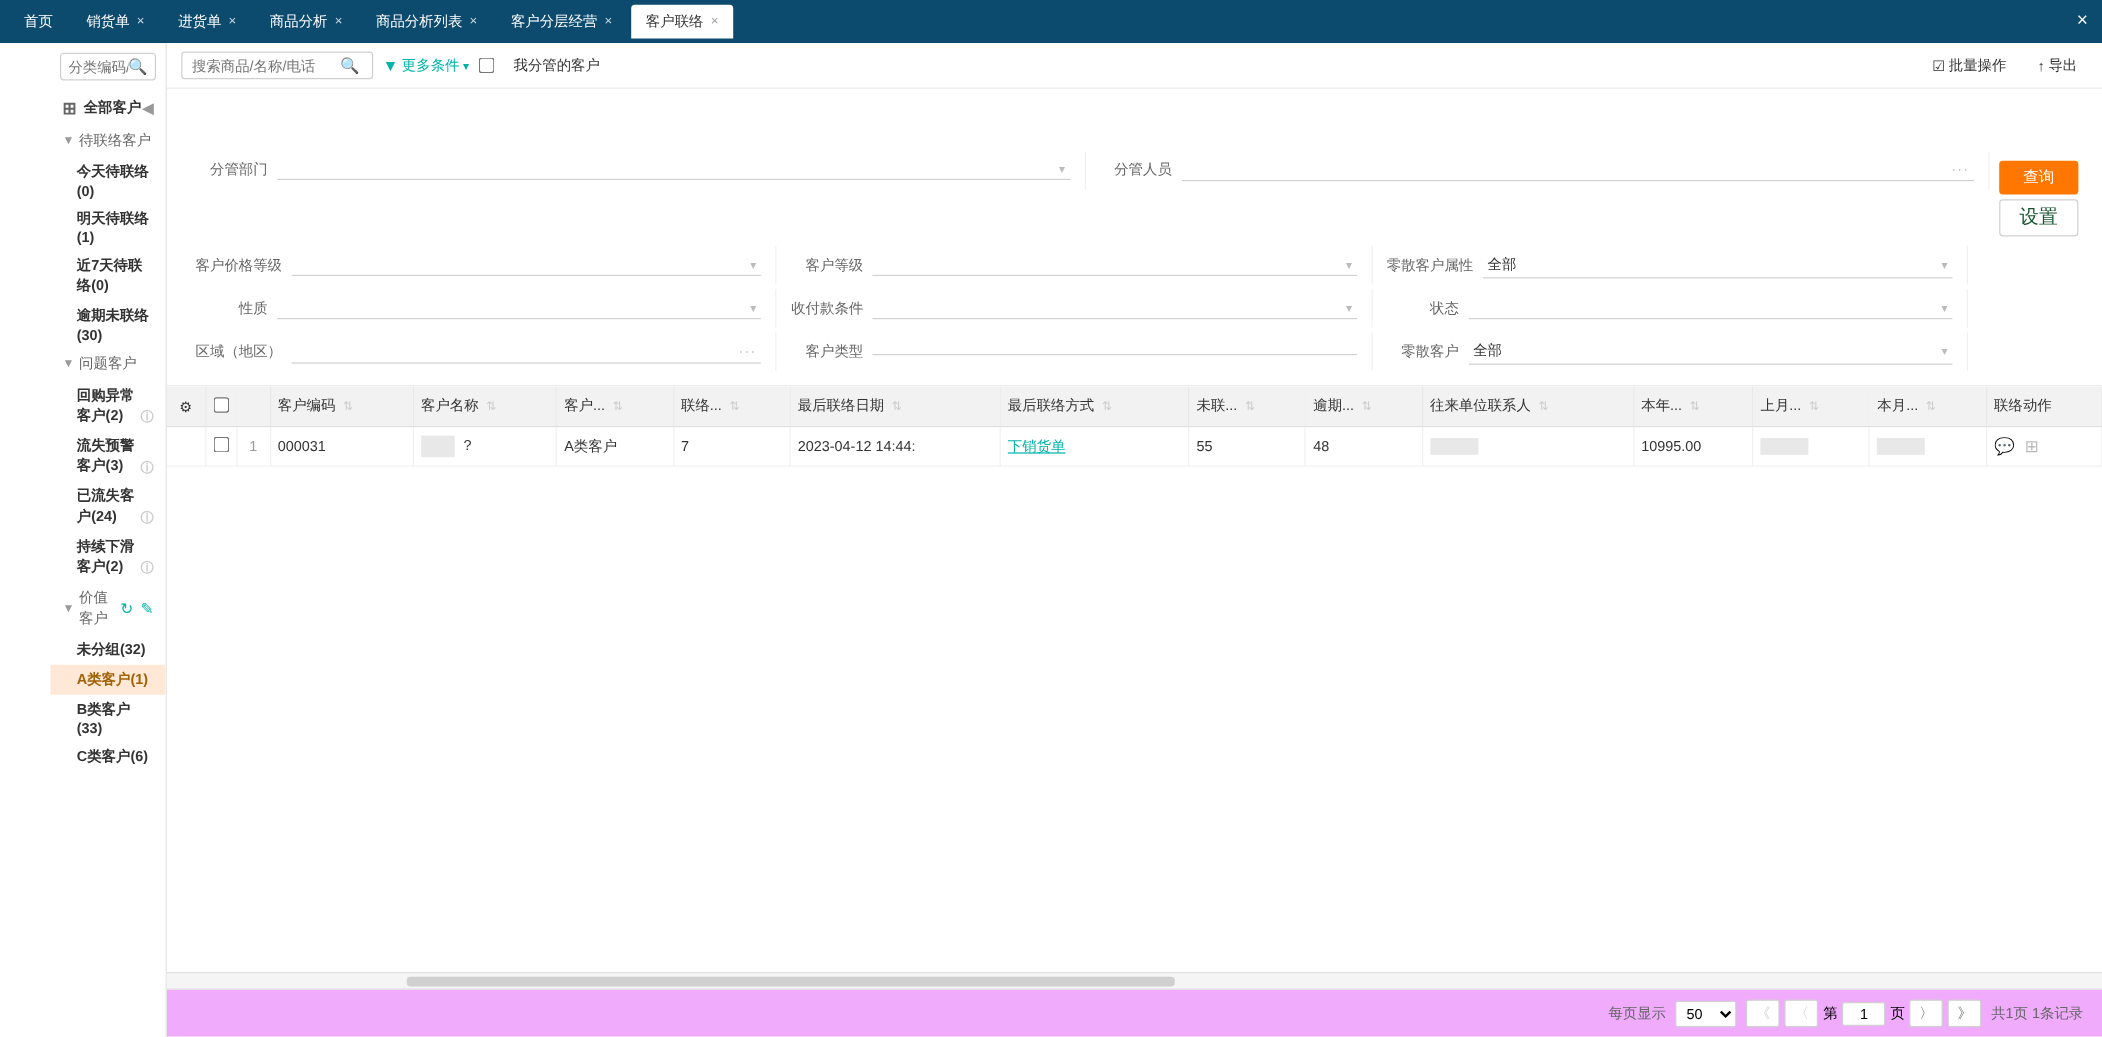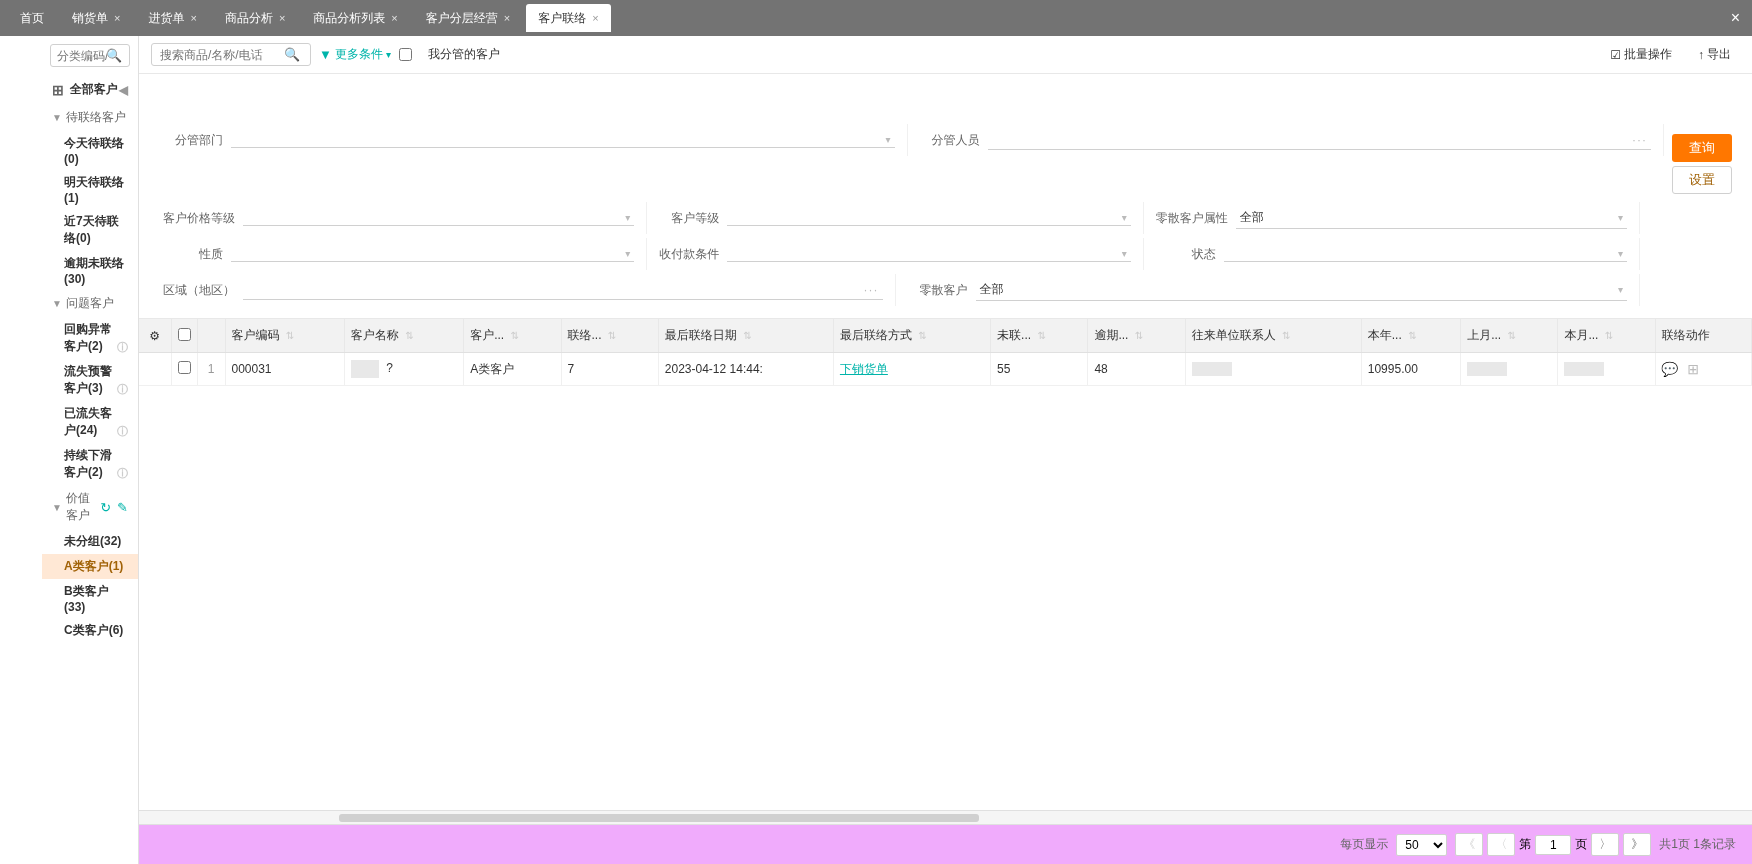--- a/index.html
+++ b/index.html
@@ -1,20 +1,20 @@
 <!DOCTYPE html>
 <html><head>
   <meta charset="utf-8">
   <style>
     * { box-sizing: border-box; margin: 0; padding: 0; font-family: 'Microsoft YaHei', Arial, sans-serif; font-size: 12px; }
     body { background: #f5f5f5; width: 1752px; height: 864px; overflow: hidden; }
 
     
     .top-nav {
-      display: flex; align-items: center; background: #737373; height: 36px;
+      display: flex; align-items: center; background: #0c4a6e; height: 36px;
       padding: 0 8px; gap: 4px;
     }
     .nav-tab {
       display: flex; align-items: center; padding: 0 12px; height: 28px;
       color: #fff; cursor: pointer; border-radius: 3px 3px 0 0; font-size: 13px; gap: 6px;
       white-space: nowrap;
     }
     .nav-tab.home { background: transparent; }
     .nav-tab.active { background: #fff; color: #333; }
     .nav-tab .close-icon { color: rgba(255,255,255,0.8); font-size: 11px; cursor: pointer; }
@@ -111,22 +111,22 @@
     .field-input .dots { color: #bbb; font-size: 12px; letter-spacing: 1px; }
     .field-input span { color: #333; font-size: 12px; }
     .action-buttons {
       display: flex; flex-direction: column; gap: 4px; padding: 4px 8px; flex-shrink: 0;
     }
     .search-btn {
       background: #ff7700; color: #fff; border: none; border-radius: 3px;
       padding: 5px 16px; cursor: pointer; font-size: 13px; white-space: nowrap; margin-top: 48px;
     }
     .settings-btn {
-      background: #fff; color: #a16207; border: 1px solid #d0d0d0; border-radius: 3px;
-      padding: 4px 16px; cursor: pointer; font-size: 13px; white-space: nowrap;
+      background: #fff; color: #14532d; border: 1px solid #d0d0d0; border-radius: 3px;
+      padding: 4px 16px; cursor: pointer; font-size: 16px; white-space: nowrap;
     }
 
     
     .table-wrapper {
       flex: 1; overflow: auto; background: #fff; margin: 0;
     }
     table {
       width: 100%; border-collapse: collapse; font-size: 12px;
     }
     thead tr { background: #f2f2f2; }
@@ -400,20 +400,26 @@
         </div>
         <div style="width: 100px; flex-shrink:0;"></div>
       </div>
 
       <div class="filter-row">
         <div class="filter-field">
           <span class="field-label">区域（地区）</span>
           <div class="field-input">
             <span></span>
             <span class="dots">···</span>
+          </div>
+        </div>
+        <div class="filter-field">
+          <span class="field-label">客户类型</span>
+          <div class="field-input">
+            <span></span>
           </div>
         </div>
         <div class="filter-field">
           <span class="field-label">零散客户</span>
           <div class="field-input">
             <span>全部</span>
             <span class="chevron">▾</span>
           </div>
         </div>
         <div style="width: 100px; flex-shrink:0;"></div>

